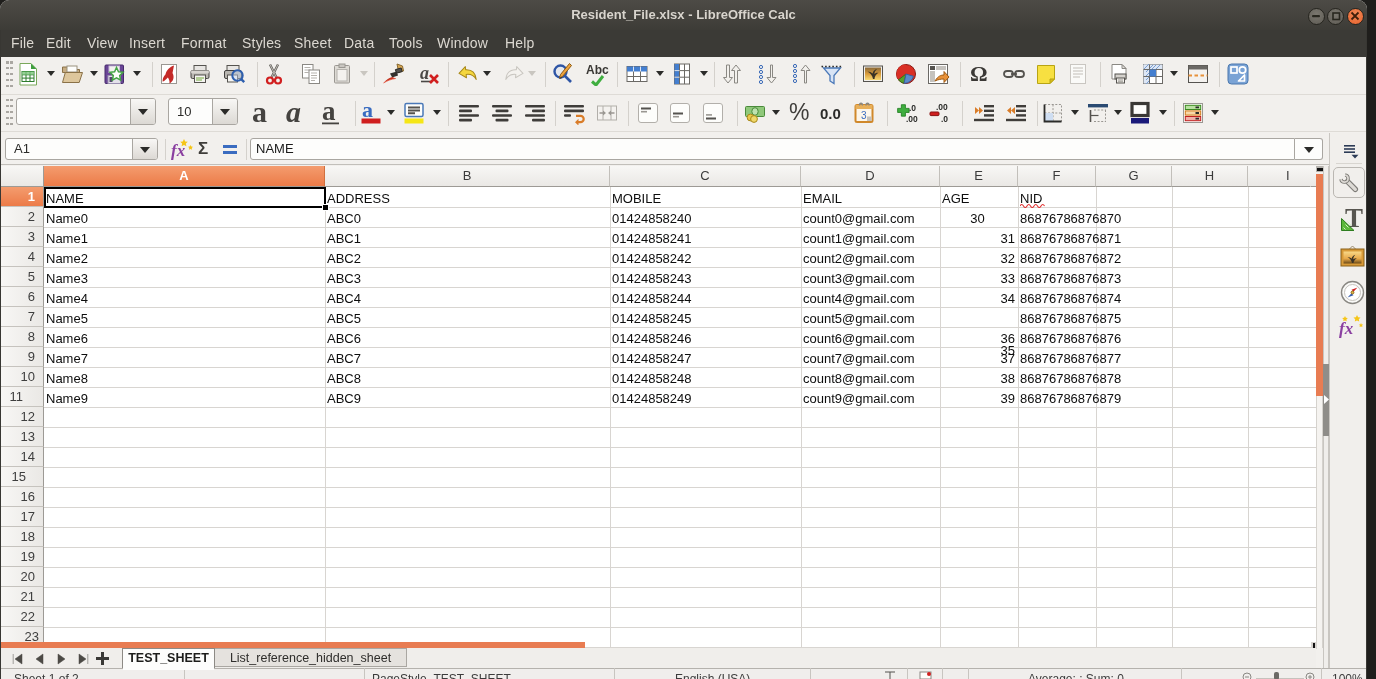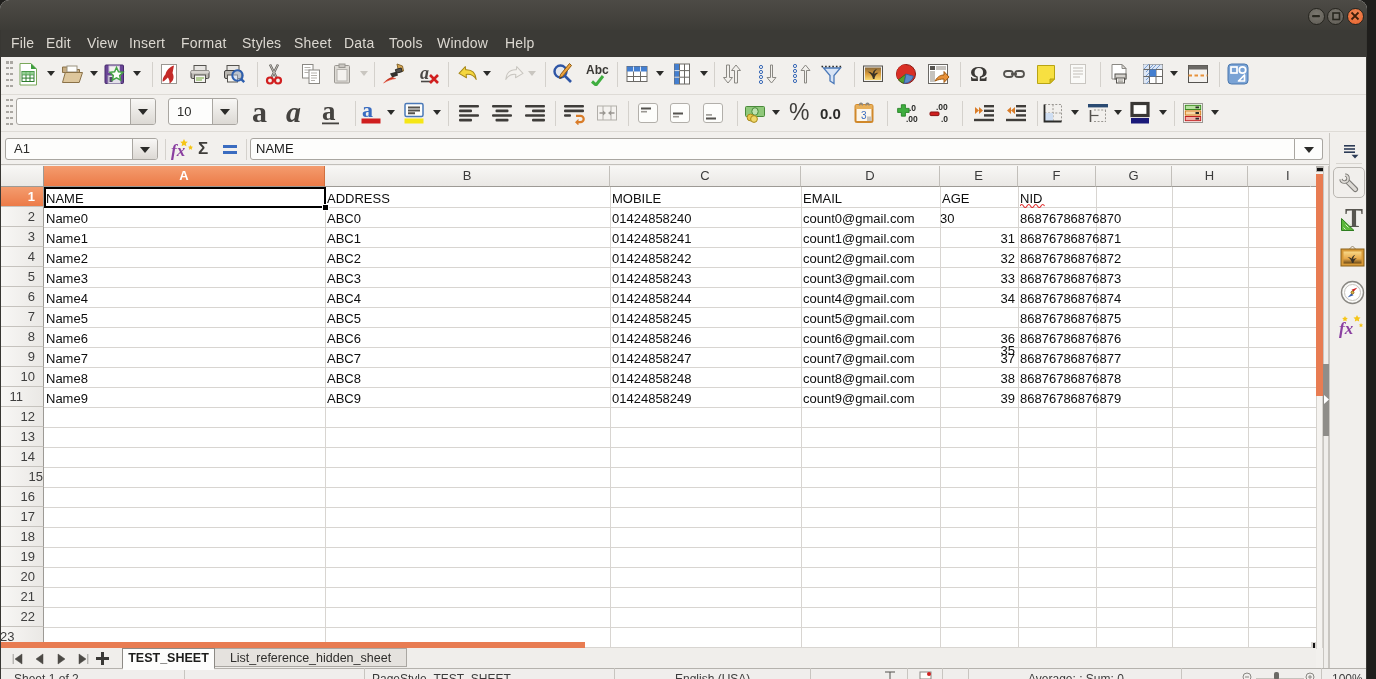--- a/index.html
+++ b/index.html
@@ -2,20 +2,21 @@
 <html><head><meta charset="utf-8"><style>
 *{margin:0;padding:0;box-sizing:border-box}
 html,body{width:1376px;height:679px;overflow:hidden;background:#1f1e1c;font-family:"Liberation Sans",sans-serif;-webkit-font-smoothing:antialiased}
 .abs{position:absolute}
 </style></head><body>
 <div class="abs" style="left:0;top:0;width:1367px;height:679px;background:#f2f0ed;border-radius:9px 9px 0 0">
 <div class="abs" style="left:0;top:30px;width:1px;height:649px;background:#383733;z-index:50"></div>
 <div class="abs" style="left:1366px;top:30px;width:1px;height:649px;background:#383733;z-index:50"></div>
 <div class="abs" style="left:0;top:0;width:100%;height:30px;border-radius:9px 9px 0 0;background:linear-gradient(#4d4b46,#3d3c37)"></div>
 <div class="abs" style="left:0;top:30px;width:100%;height:27px;background:#3b3a36"></div>
+<div class="abs" style="left:0;top:0;width:100%;height:30px;text-align:center;font-size:13px;font-weight:bold;color:#d8d4cd;line-height:29px">Resident_File.xlsx - LibreOffice Calc</div>
 <div class="abs" style="left:1307.7px;top:7.5px;width:17px;height:17px;border-radius:50%;background:radial-gradient(circle at 50% 35%,#7a776f,#5f5c55);border:1px solid #26251f"></div>
 <div class="abs" style="left:1327.2px;top:7.5px;width:17px;height:17px;border-radius:50%;background:radial-gradient(circle at 50% 35%,#7a776f,#5f5c55);border:1px solid #26251f"></div>
 <div class="abs" style="left:1346.7px;top:7.5px;width:17px;height:17px;border-radius:50%;background:radial-gradient(circle at 50% 35%,#f08b57,#e8602c);border:1px solid #26251f"></div>
 <svg style="position:absolute;left:1310.2px;top:14.6px" width="12" height="3" viewBox="0 0 12 3">
       <rect x="2" y="0" width="8" height="2.2" rx="1" fill="#28271f"></rect>
     </svg>
 <svg style="position:absolute;left:1329.7px;top:9.5px" width="12" height="12" viewBox="0 0 12 12">
       <rect x="3" y="3" width="6.5" height="6.5" fill="none" stroke="#28271f" stroke-width="1.6"></rect>
     </svg>
 <svg style="position:absolute;left:1349.2px;top:10px" width="12" height="12" viewBox="0 0 12 12">
@@ -488,40 +489,40 @@
 <div class="abs" style="left:0;top:267px;width:44px;height:20px;background:linear-gradient(90deg,#f8f7f5,#eae8e5);border-right:1px solid #9d9a95;border-bottom:1px solid #c6c3be;font-size:13px;font-weight:normal;color:#3e3e3e;line-height:19px;text-align:right;padding-right:8px">5</div>
 <div class="abs" style="left:0;top:287px;width:44px;height:20px;background:linear-gradient(90deg,#f8f7f5,#eae8e5);border-right:1px solid #9d9a95;border-bottom:1px solid #c6c3be;font-size:13px;font-weight:normal;color:#3e3e3e;line-height:19px;text-align:right;padding-right:8px">6</div>
 <div class="abs" style="left:0;top:307px;width:44px;height:20px;background:linear-gradient(90deg,#f8f7f5,#eae8e5);border-right:1px solid #9d9a95;border-bottom:1px solid #c6c3be;font-size:13px;font-weight:normal;color:#3e3e3e;line-height:19px;text-align:right;padding-right:8px">7</div>
 <div class="abs" style="left:0;top:327px;width:44px;height:20px;background:linear-gradient(90deg,#f8f7f5,#eae8e5);border-right:1px solid #9d9a95;border-bottom:1px solid #c6c3be;font-size:13px;font-weight:normal;color:#3e3e3e;line-height:19px;text-align:right;padding-right:8px">8</div>
 <div class="abs" style="left:0;top:347px;width:44px;height:20px;background:linear-gradient(90deg,#f8f7f5,#eae8e5);border-right:1px solid #9d9a95;border-bottom:1px solid #c6c3be;font-size:13px;font-weight:normal;color:#3e3e3e;line-height:19px;text-align:right;padding-right:8px">9</div>
 <div class="abs" style="left:0;top:367px;width:44px;height:20px;background:linear-gradient(90deg,#f8f7f5,#eae8e5);border-right:1px solid #9d9a95;border-bottom:1px solid #c6c3be;font-size:13px;font-weight:normal;color:#3e3e3e;line-height:19px;text-align:right;padding-right:8px">10</div>
 <div class="abs" style="left:0;top:387px;width:44px;height:20px;background:linear-gradient(90deg,#f8f7f5,#eae8e5);border-right:1px solid #9d9a95;border-bottom:1px solid #c6c3be;font-size:13px;font-weight:normal;color:#3e3e3e;line-height:19px;text-align:right;padding-right:20px">11</div>
 <div class="abs" style="left:0;top:407px;width:44px;height:20px;background:linear-gradient(90deg,#f8f7f5,#eae8e5);border-right:1px solid #9d9a95;border-bottom:1px solid #c6c3be;font-size:13px;font-weight:normal;color:#3e3e3e;line-height:19px;text-align:right;padding-right:8px">12</div>
 <div class="abs" style="left:0;top:427px;width:44px;height:20px;background:linear-gradient(90deg,#f8f7f5,#eae8e5);border-right:1px solid #9d9a95;border-bottom:1px solid #c6c3be;font-size:13px;font-weight:normal;color:#3e3e3e;line-height:19px;text-align:right;padding-right:8px">13</div>
 <div class="abs" style="left:0;top:447px;width:44px;height:20px;background:linear-gradient(90deg,#f8f7f5,#eae8e5);border-right:1px solid #9d9a95;border-bottom:1px solid #c6c3be;font-size:13px;font-weight:normal;color:#3e3e3e;line-height:19px;text-align:right;padding-right:8px">14</div>
-<div class="abs" style="left:0;top:467px;width:44px;height:20px;background:linear-gradient(90deg,#f8f7f5,#eae8e5);border-right:1px solid #9d9a95;border-bottom:1px solid #c6c3be;font-size:13px;font-weight:normal;color:#3e3e3e;line-height:19px;text-align:right;padding-right:0">15</div>
+<div class="abs" style="left:0;top:467px;width:44px;height:20px;background:linear-gradient(90deg,#f8f7f5,#eae8e5);border-right:1px solid #9d9a95;border-bottom:1px solid #c6c3be;font-size:13px;font-weight:normal;color:#3e3e3e;line-height:19px;text-align:right;padding-right:17px">15</div>
 <div class="abs" style="left:0;top:487px;width:44px;height:20px;background:linear-gradient(90deg,#f8f7f5,#eae8e5);border-right:1px solid #9d9a95;border-bottom:1px solid #c6c3be;font-size:13px;font-weight:normal;color:#3e3e3e;line-height:19px;text-align:right;padding-right:8px">16</div>
 <div class="abs" style="left:0;top:507px;width:44px;height:20px;background:linear-gradient(90deg,#f8f7f5,#eae8e5);border-right:1px solid #9d9a95;border-bottom:1px solid #c6c3be;font-size:13px;font-weight:normal;color:#3e3e3e;line-height:19px;text-align:right;padding-right:8px">17</div>
 <div class="abs" style="left:0;top:527px;width:44px;height:20px;background:linear-gradient(90deg,#f8f7f5,#eae8e5);border-right:1px solid #9d9a95;border-bottom:1px solid #c6c3be;font-size:13px;font-weight:normal;color:#3e3e3e;line-height:19px;text-align:right;padding-right:8px">18</div>
 <div class="abs" style="left:0;top:547px;width:44px;height:20px;background:linear-gradient(90deg,#f8f7f5,#eae8e5);border-right:1px solid #9d9a95;border-bottom:1px solid #c6c3be;font-size:13px;font-weight:normal;color:#3e3e3e;line-height:19px;text-align:right;padding-right:8px">19</div>
 <div class="abs" style="left:0;top:567px;width:44px;height:20px;background:linear-gradient(90deg,#f8f7f5,#eae8e5);border-right:1px solid #9d9a95;border-bottom:1px solid #c6c3be;font-size:13px;font-weight:normal;color:#3e3e3e;line-height:19px;text-align:right;padding-right:8px">20</div>
 <div class="abs" style="left:0;top:587px;width:44px;height:20px;background:linear-gradient(90deg,#f8f7f5,#eae8e5);border-right:1px solid #9d9a95;border-bottom:1px solid #c6c3be;font-size:13px;font-weight:normal;color:#3e3e3e;line-height:19px;text-align:right;padding-right:8px">21</div>
 <div class="abs" style="left:0;top:607px;width:44px;height:20px;background:linear-gradient(90deg,#f8f7f5,#eae8e5);border-right:1px solid #9d9a95;border-bottom:1px solid #c6c3be;font-size:13px;font-weight:normal;color:#3e3e3e;line-height:19px;text-align:right;padding-right:8px">22</div>
-<div class="abs" style="left:0;top:627px;width:44px;height:20px;background:linear-gradient(90deg,#f8f7f5,#eae8e5);border-right:1px solid #9d9a95;border-bottom:1px solid #c6c3be;font-size:13px;font-weight:normal;color:#3e3e3e;line-height:19px;text-align:left;padding-right:10px">23</div>
+<div class="abs" style="left:0;top:627px;width:44px;height:20px;background:linear-gradient(90deg,#f8f7f5,#eae8e5);border-right:1px solid #9d9a95;border-bottom:1px solid #c6c3be;font-size:13px;font-weight:normal;color:#3e3e3e;line-height:19px;text-align:right;padding-right:4px">23</div>
 <div class="abs" style="left:46px;top:187px;height:20px;line-height:23px;font-size:13px;color:#0d0d0d;white-space:nowrap;">NAME</div>
 <div class="abs" style="left:327px;top:187px;height:20px;line-height:23px;font-size:13px;color:#0d0d0d;white-space:nowrap;">ADDRESS</div>
 <div class="abs" style="left:612px;top:187px;height:20px;line-height:23px;font-size:13px;color:#0d0d0d;white-space:nowrap;">MOBILE</div>
 <div class="abs" style="left:803px;top:187px;height:20px;line-height:23px;font-size:13px;color:#0d0d0d;white-space:nowrap;">EMAIL</div>
 <div class="abs" style="left:942px;top:187px;height:20px;line-height:23px;font-size:13px;color:#0d0d0d;white-space:nowrap;">AGE</div>
 <div class="abs" style="left:1020px;top:187px;height:20px;line-height:23px;font-size:13px;color:#0d0d0d;white-space:nowrap;">NID</div>
 <div class="abs" style="left:46px;top:207px;height:20px;line-height:23px;font-size:13px;color:#0d0d0d;white-space:nowrap;">Name0</div>
 <div class="abs" style="left:327px;top:207px;height:20px;line-height:23px;font-size:13px;color:#0d0d0d;white-space:nowrap;">ABC0</div>
 <div class="abs" style="left:612px;top:207px;height:20px;line-height:23px;font-size:13px;color:#0d0d0d;white-space:nowrap;">01424858240</div>
 <div class="abs" style="left:803px;top:207px;height:20px;line-height:23px;font-size:13px;color:#0d0d0d;white-space:nowrap;">count0@gmail.com</div>
-<div class="abs" style="left:940px;top:207px;width:75px;height:20px;line-height:23px;font-size:13px;color:#0d0d0d;text-align:left;overflow:visible;">30</div>
+<div class="abs" style="left:940px;top:207px;width:75px;height:20px;line-height:23px;font-size:13px;color:#0d0d0d;text-align:center;overflow:visible;">30</div>
 <div class="abs" style="left:1020px;top:207px;height:20px;line-height:23px;font-size:13px;color:#0d0d0d;white-space:nowrap;">86876786876870</div>
 <div class="abs" style="left:46px;top:227px;height:20px;line-height:23px;font-size:13px;color:#0d0d0d;white-space:nowrap;">Name1</div>
 <div class="abs" style="left:327px;top:227px;height:20px;line-height:23px;font-size:13px;color:#0d0d0d;white-space:nowrap;">ABC1</div>
 <div class="abs" style="left:612px;top:227px;height:20px;line-height:23px;font-size:13px;color:#0d0d0d;white-space:nowrap;">01424858241</div>
 <div class="abs" style="left:803px;top:227px;height:20px;line-height:23px;font-size:13px;color:#0d0d0d;white-space:nowrap;">count1@gmail.com</div>
 <div class="abs" style="left:940px;top:227px;width:75px;height:20px;line-height:23px;font-size:13px;color:#0d0d0d;text-align:right;overflow:visible;">31</div>
 <div class="abs" style="left:1020px;top:227px;height:20px;line-height:23px;font-size:13px;color:#0d0d0d;white-space:nowrap;">86876786876871</div>
 <div class="abs" style="left:46px;top:247px;height:20px;line-height:23px;font-size:13px;color:#0d0d0d;white-space:nowrap;">Name2</div>
 <div class="abs" style="left:327px;top:247px;height:20px;line-height:23px;font-size:13px;color:#0d0d0d;white-space:nowrap;">ABC2</div>
 <div class="abs" style="left:612px;top:247px;height:20px;line-height:23px;font-size:13px;color:#0d0d0d;white-space:nowrap;">01424858242</div>

